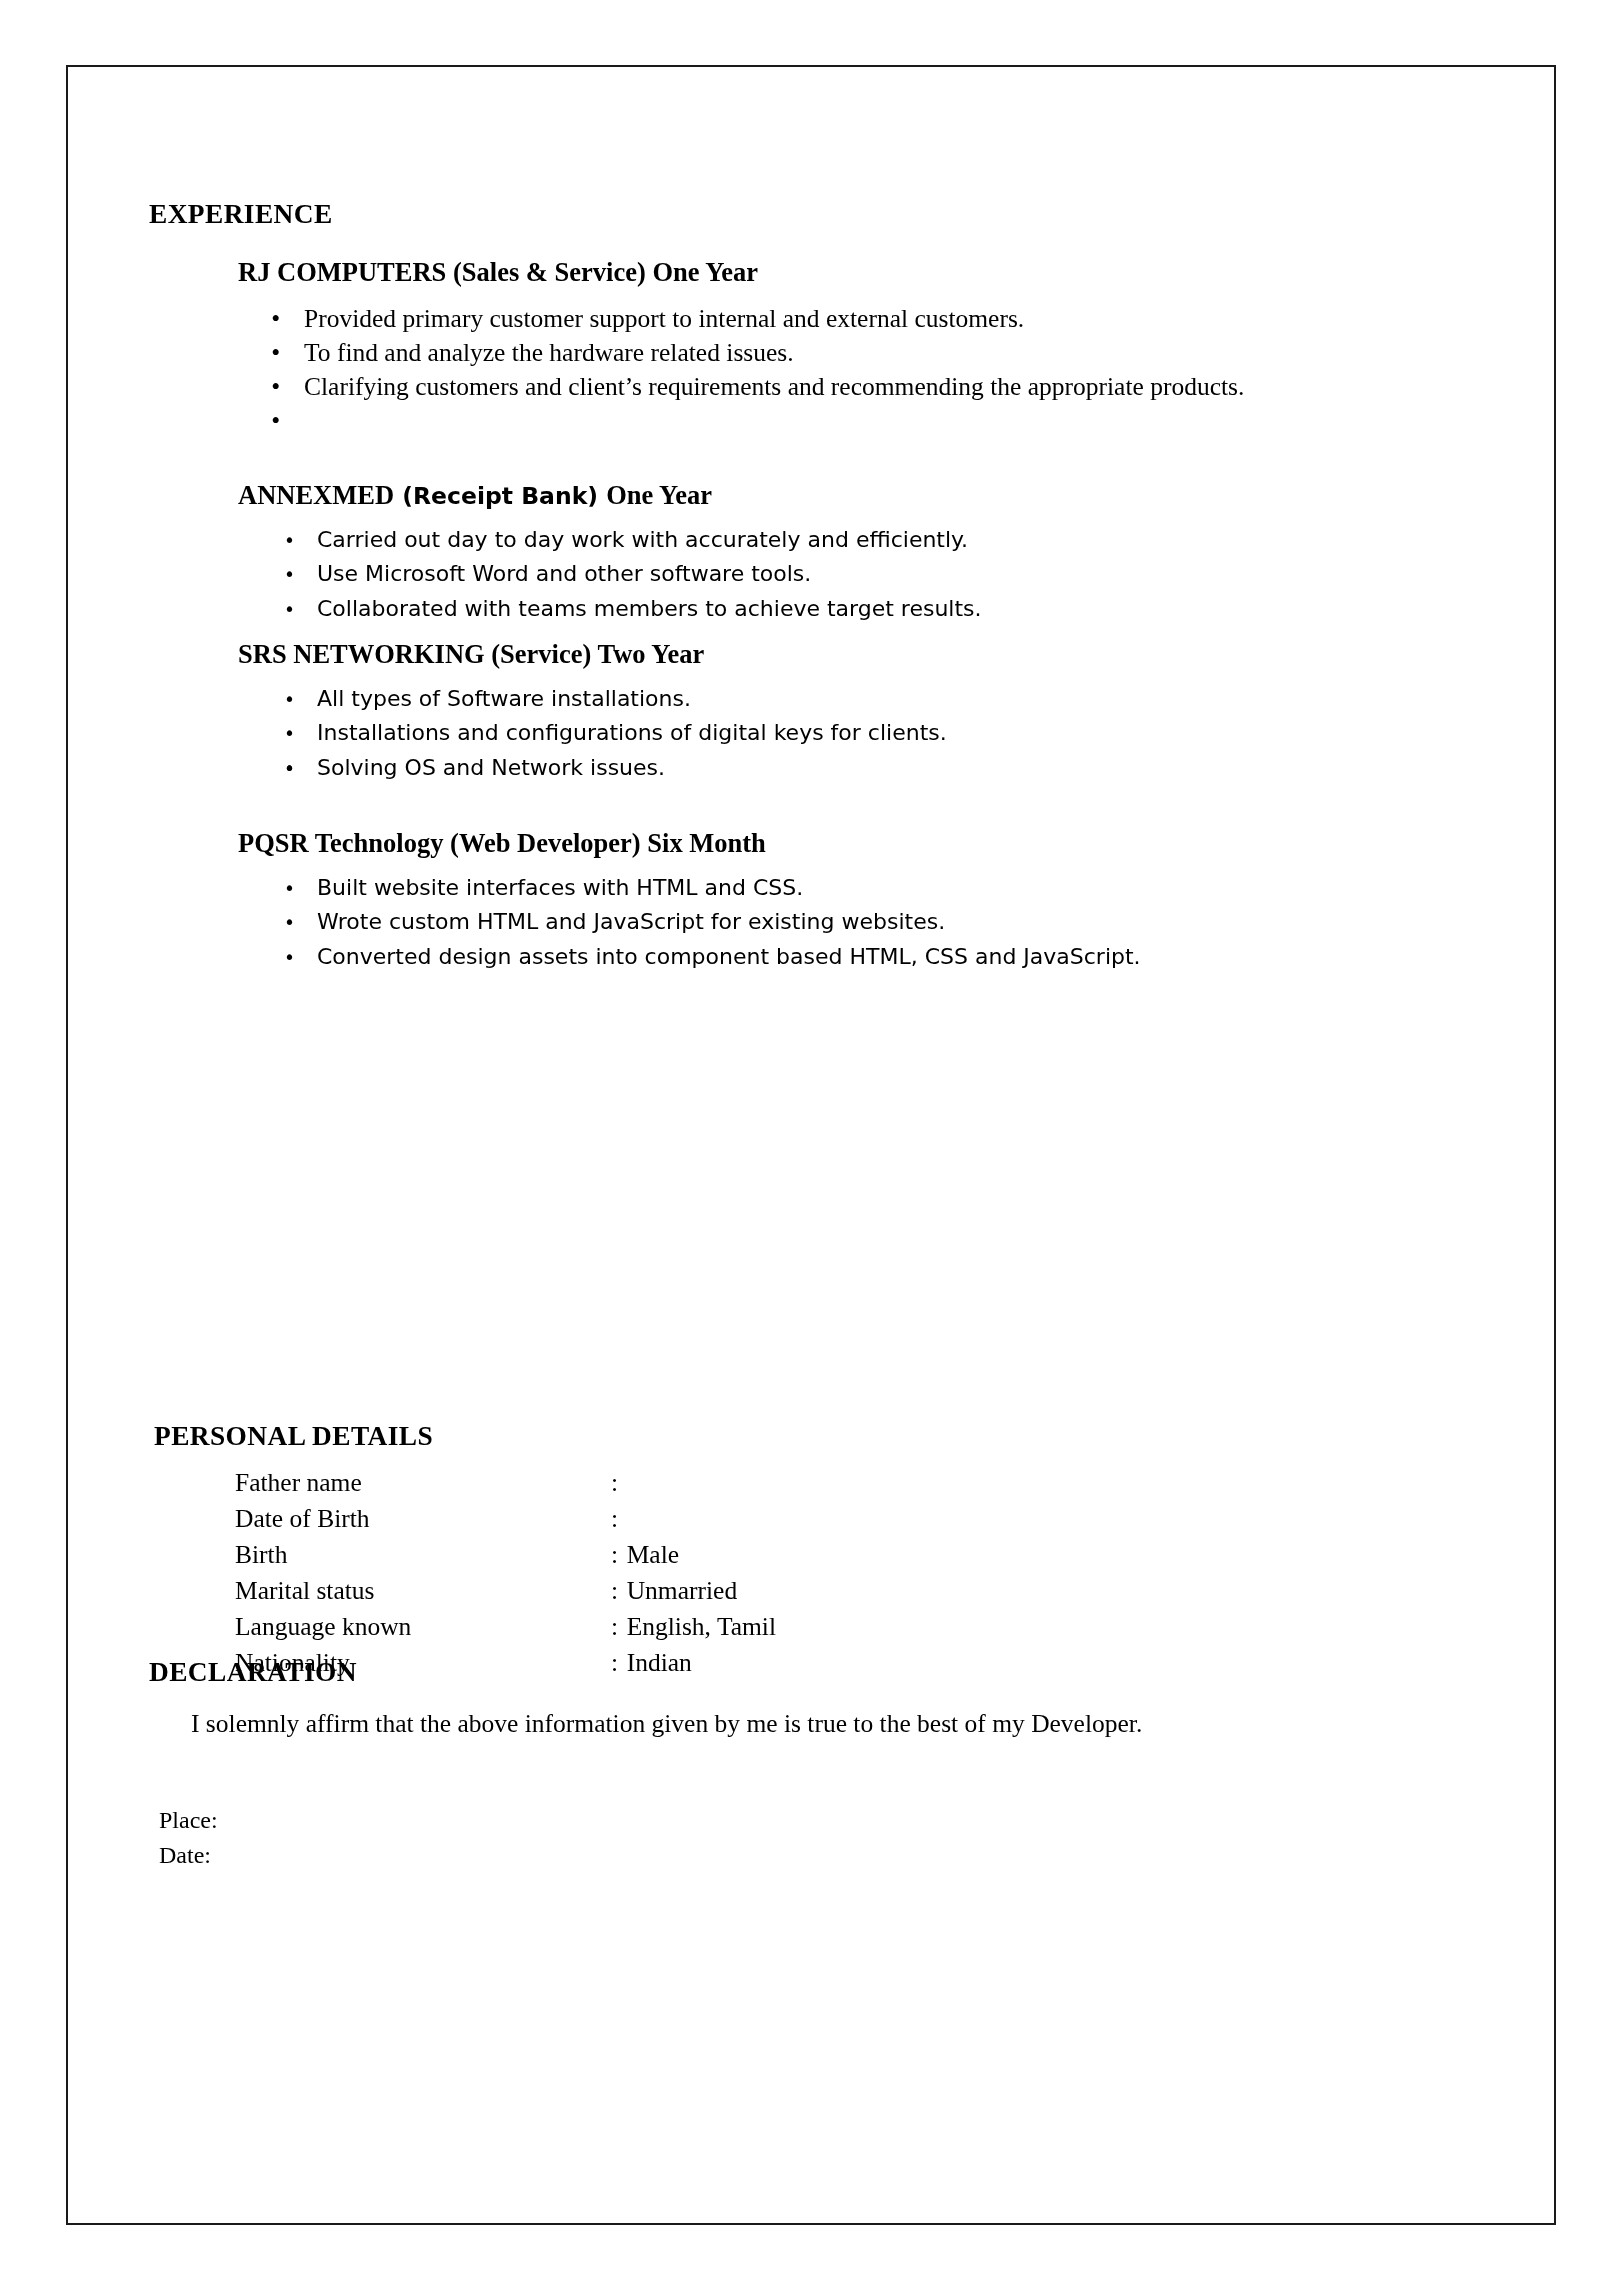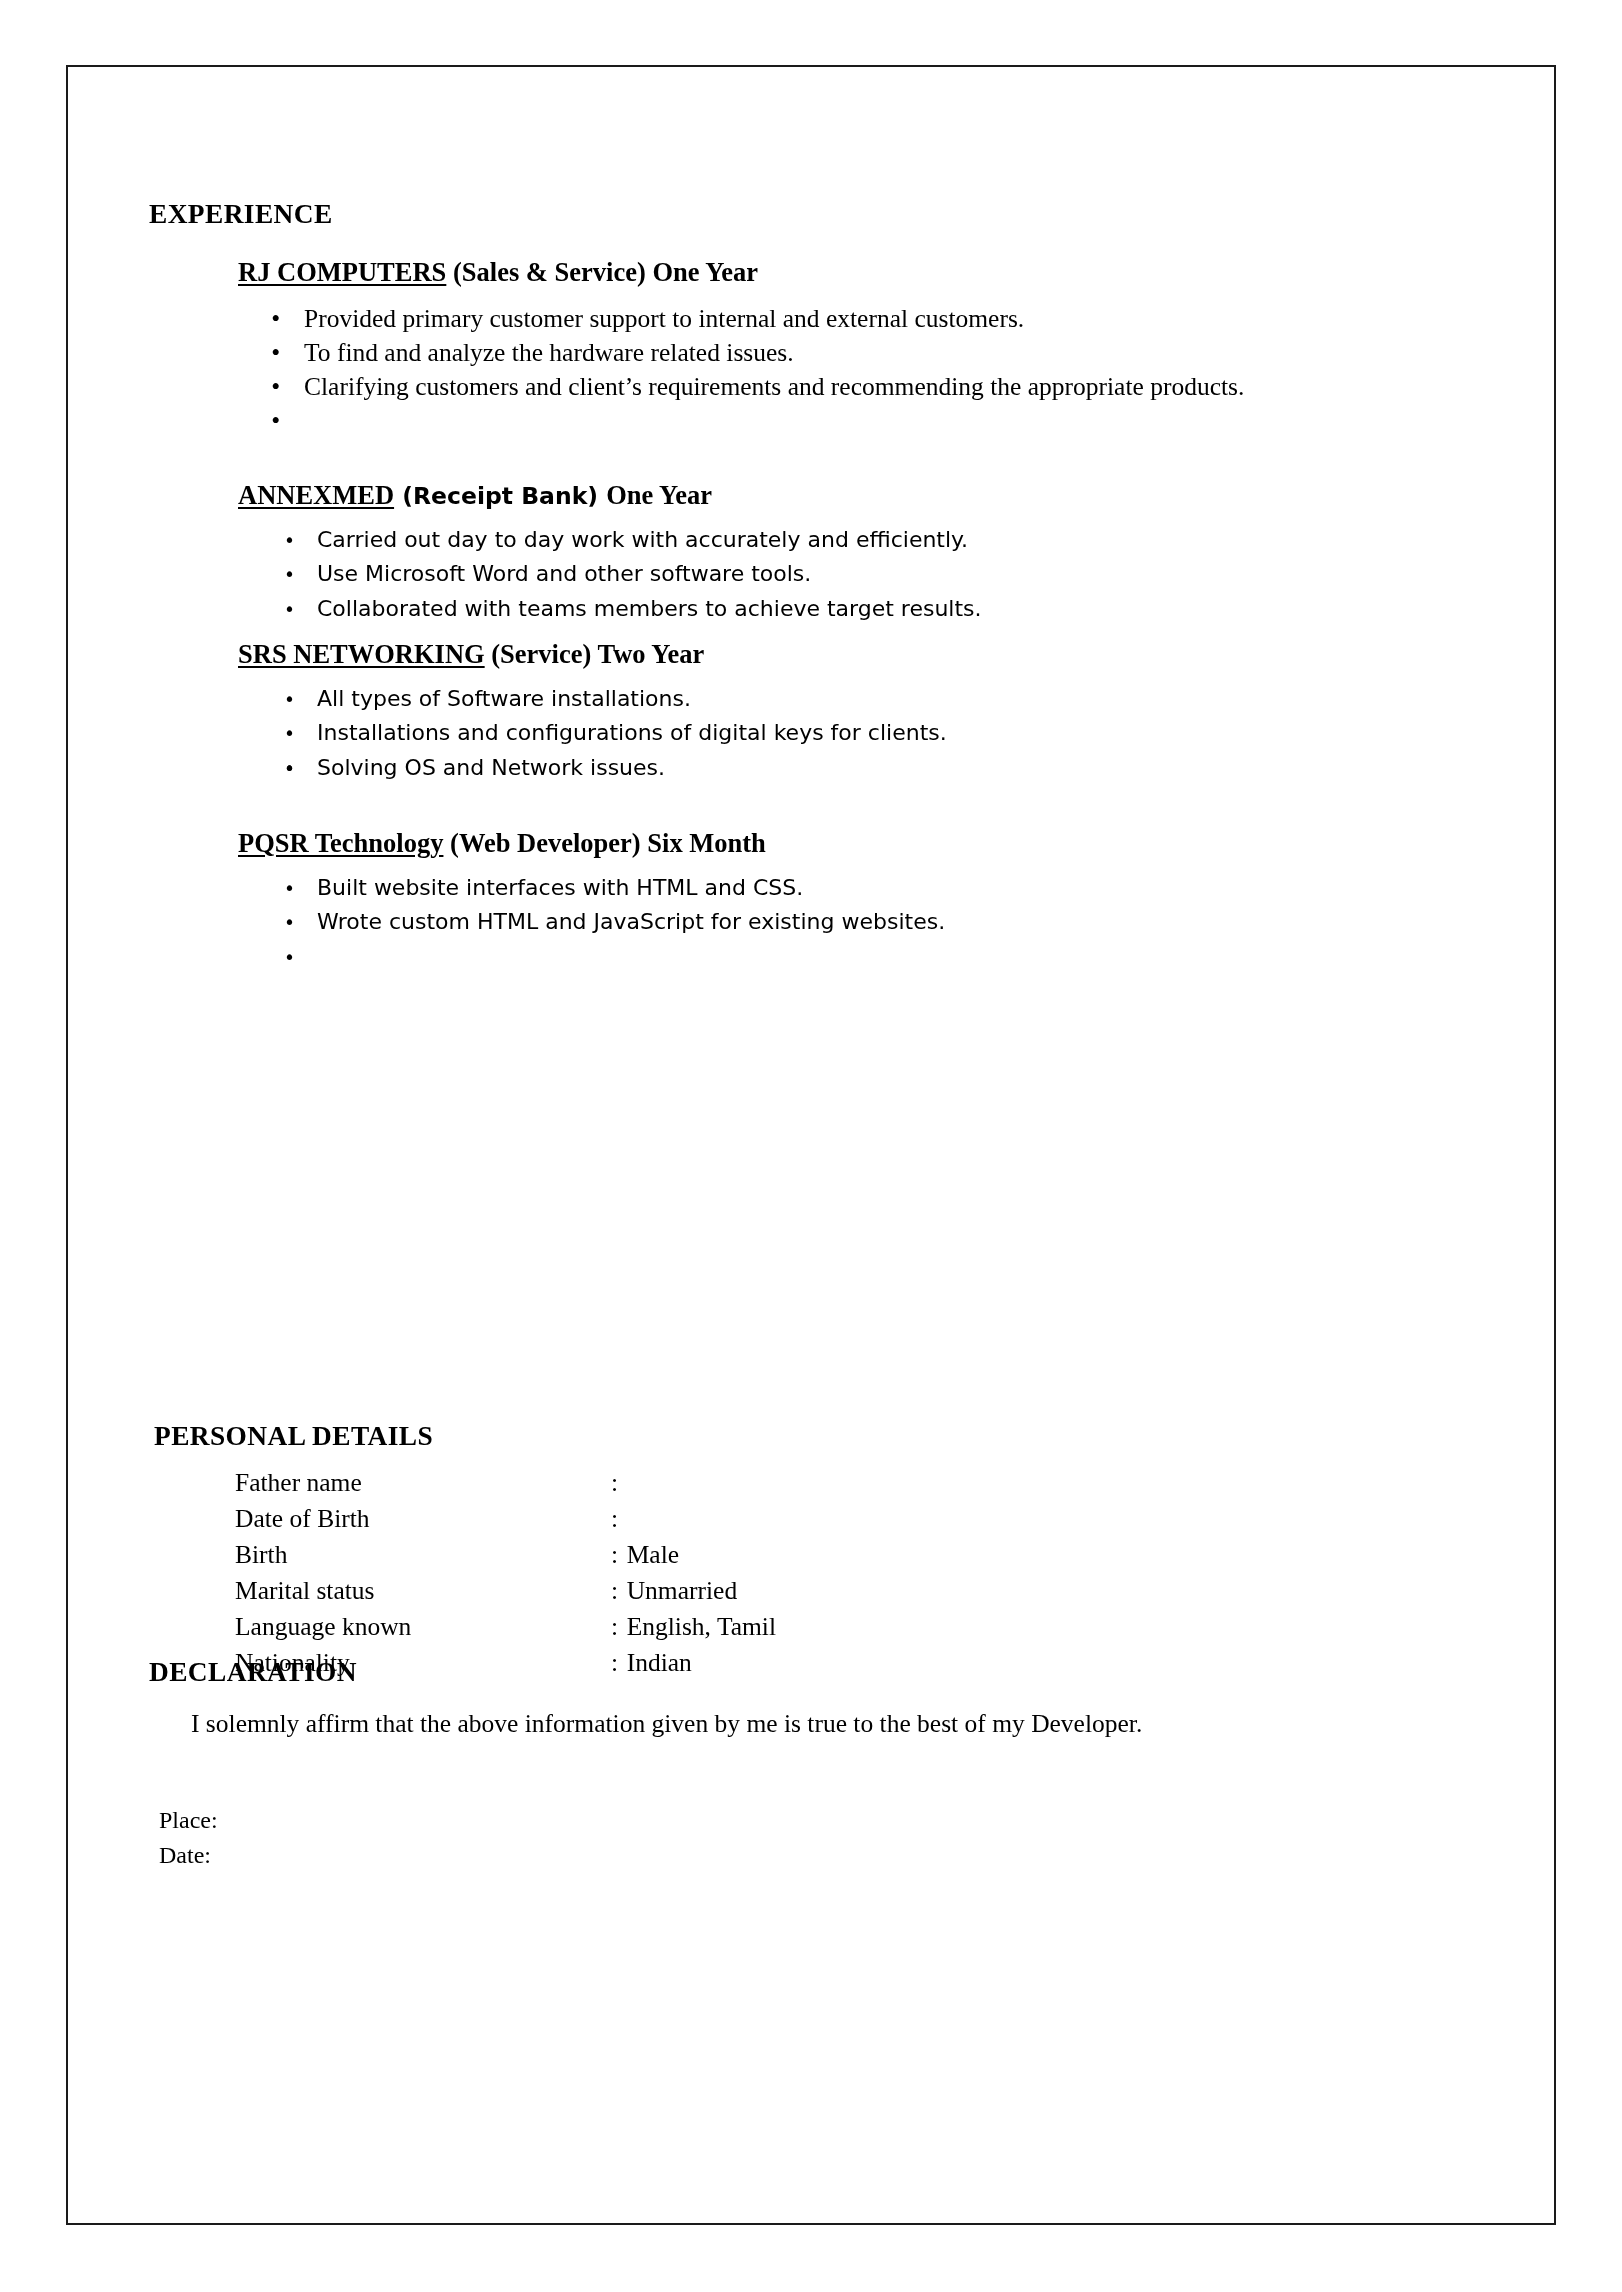--- a/index.html
+++ b/index.html
@@ -47,21 +47,21 @@
   #heading-declaration{ left: 83px; top: 1592px; }
 
   
   .job-heading {
     position: absolute;
     font-family: "Liberation Serif", serif;
     font-weight: bold;
     font-size: 26.5px;
     white-space: nowrap;
   }
-  .job-heading .company { text-decoration: underline; text-underline-offset: 2.9px; }
+  .job-heading .company { text-underline-offset: 2.9px; }
   .job-heading .sans { font-family: "DejaVu Sans", sans-serif; font-size: 23.5px; font-weight: bold; }
 
   #job-rj     { left: 172px; top: 192px; }
   #job-anx    { left: 172px; top: 415px; }
   #job-srs    { left: 172px; top: 574px; }
   #job-pqsr   { left: 172px; top: 763px; }
 
   
   ul.bullets {
     position: absolute;
@@ -178,21 +178,21 @@
     <li><span class="dot">•</span></li>
     <li><span class="dot">•</span><span>Solving OS and Network issues.</span></li>
   </ul>
 
   <div class="job-heading" id="job-pqsr">
     <span class="company">PQSR Technology</span><span class="role"> (Web Developer) Six Month</span>
   </div>
   <ul class="bullets sans-list" id="bullets-pqsr">
     <li><span class="dot">•</span><span>Built website interfaces with HTML and CSS.</span></li>
     <li><span class="dot">•</span><span>Wrote custom HTML and JavaScript for existing websites.</span></li>
-    <li><span class="dot">•</span></li>
+    <li><span class="dot">•</span><span>Converted design assets into component based HTML, CSS and JavaScript.</span></li>
   </ul>
 
   <div class="section-heading" id="heading-personal">PERSONAL DETAILS</div>
 
   <table id="personal-table">
     <tbody>
       <tr>
         <td class="label">Father name</td>
         <td class="sep">:</td>
         <td class="value"></td>

